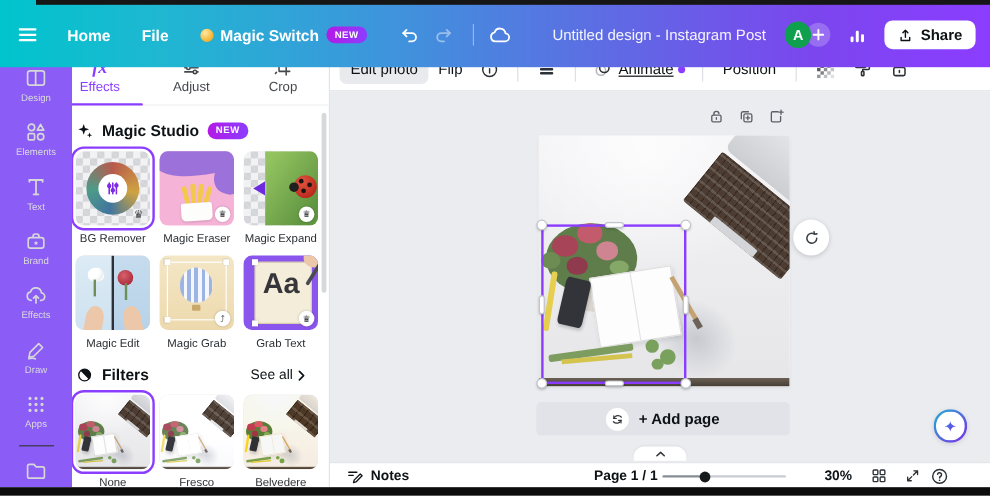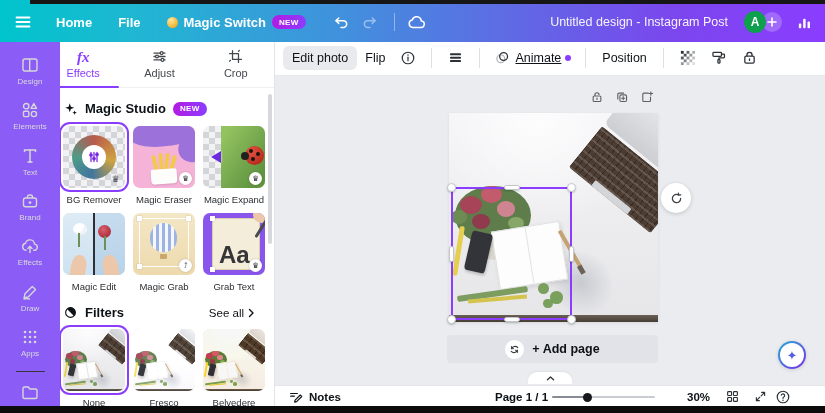--- a/index.html
+++ b/index.html
@@ -5,21 +5,21 @@
   * { margin:0; padding:0; box-sizing:border-box; }
   html,body { background:#111; }
   body { font-family:"Liberation Sans", sans-serif; }
   .screen { position:relative; width:825px; height:413px; overflow:hidden; background:#ebecf0; }
 
   
   .strip-top { position:absolute; top:0; left:30px; right:0; height:4px; background:#161616; z-index:60; }
   .strip-bottom { position:absolute; bottom:0; left:0; right:0; height:7px; background:#0c0c0d; z-index:60; }
 
   
-  .topbar { position:absolute; top:0; left:0; right:0; height:42px; z-index:50;
+  .topbar { position:absolute; top:0; left:0; right:0; height:56px; z-index:50;
     background:linear-gradient(90deg,#00c4cc 0%,#1fb7d2 16%,#3f93dc 40%,#5f6ae4 62%,#7b46ee 82%,#8b3dff 100%);
     display:flex; align-items:center; padding:2px 12px 0 14px; color:#fff; }
   .tb-item { font-size:13px; font-weight:600; color:#fff; margin-right:26px; cursor:pointer; }
   .hamburger { margin-right:24px; display:flex; }
   .magic-switch { display:flex; align-items:center; gap:6px; margin-right:26px; cursor:pointer; }
   .ms-orb { width:11px; height:11px; border-radius:50%;
     background:radial-gradient(circle at 35% 30%, #ffe9a3, #f6bd44 55%, #e59a22); }
   .pill { font-size:8px; font-weight:700; letter-spacing:.4px; color:#fff; padding:2.5px 7px; border-radius:9px;
     background:linear-gradient(90deg,#b31ae4,#8b3dff); }
   .tb-ic { display:flex; align-items:center; margin-right:11px; cursor:pointer; }
@@ -105,21 +105,21 @@
   .stem { position:absolute; width:2px; height:14px; background:#6f8f5a; }
   .t-grab { background:linear-gradient(#f4e7c6,#edd9ad); }
   .balloon { position:absolute; left:17px; top:10px; width:27px; height:29px; border-radius:50% 50% 46% 46%;
     background:repeating-linear-gradient(90deg,#9db3e3 0 3px,#f4f7fb 3px 6px); }
   .basket { position:absolute; left:27px; top:41px; width:7px; height:5px; background:#c9a96b; border-radius:1px; }
   .sel-frame { position:absolute; left:6px; top:5px; right:6px; bottom:8px; border:1px solid rgba(255,255,255,.95); }
   .h-sq { position:absolute; width:5px; height:5px; background:#fff; box-shadow:0 0 1px rgba(0,0,0,.3); }
   .t-grabtext { background:#8a55ec; }
   .gt-card { position:absolute; left:9px; top:5px; right:5px; bottom:5px; background:#f4edda; border-radius:2px;
     border:1px solid #d9cfae; }
-  .gt-aa { position:absolute; left:6px; top:24px; font-size:24px; font-weight:700; color:#35353a; line-height:1; }
+  .gt-aa { position:absolute; left:6px; top:6px; font-size:24px; font-weight:700; color:#35353a; line-height:1; }
   .gt-pen { position:absolute; right:2px; top:4px; width:3px; height:22px; background:#4a4a52; transform:rotate(32deg); border-radius:2px; }
   .gt-hand { position:absolute; right:-6px; top:-6px; width:18px; height:16px; background:#ecc7a9; border-radius:50%; }
 
   .filters-header { display:flex; align-items:center; gap:7px; margin:13px 18px 9px; }
   .see-all { margin-left:auto; font-size:11.5px; color:#0d1216; display:flex; align-items:center; gap:2px; cursor:pointer; }
 
   
   .photo { position:absolute; inset:0; background:linear-gradient(180deg,#f3f3f5 0%,#ececee 55%,#e6e6e9 100%); overflow:hidden; }
   .ph-glow { position:absolute; left:0; top:0; width:100%; height:55%;
     background:radial-gradient(ellipse at 42% 8%, rgba(253,253,254,.95) 0%, rgba(253,253,254,0) 70%); }
@@ -248,20 +248,27 @@
           </svg>
       </span>
     </span>
     <span class="insights">
       <svg width="17" height="17" viewBox="0 0 18 18" fill="#fff">
           <rect x="3" y="10" width="2.6" height="5" rx="1"></rect>
           <rect x="7.6" y="5" width="2.6" height="10" rx="1"></rect>
           <rect x="12.2" y="8" width="2.6" height="7" rx="1"></rect>
         </svg>
     </span>
+    <button class="share-btn">
+      <svg width="13" height="13" viewBox="0 0 20 20" fill="none" stroke="#0d1216" stroke-width="1.8" stroke-linecap="round" stroke-linejoin="round">
+          <path d="M10 12.5V3.5M6.8 6.5L10 3.3l3.2 3.2"></path>
+          <path d="M4.5 12.5v4h11v-4"></path>
+        </svg>
+      <span>Share</span>
+    </button>
   </header>
   <div class="strip-top"></div>
 
   <nav class="rail">
     <div class="rail-item">
       <svg width="20" height="20" viewBox="0 0 20 20" fill="none" stroke="#d6d7d9" stroke-width="1.4" stroke-linejoin="round">
           <rect x="3" y="4" width="14" height="12" rx="2"></rect>
           <path d="M9.7 4v12"></path>
         </svg>
       <span class="rail-label">Design</span>

